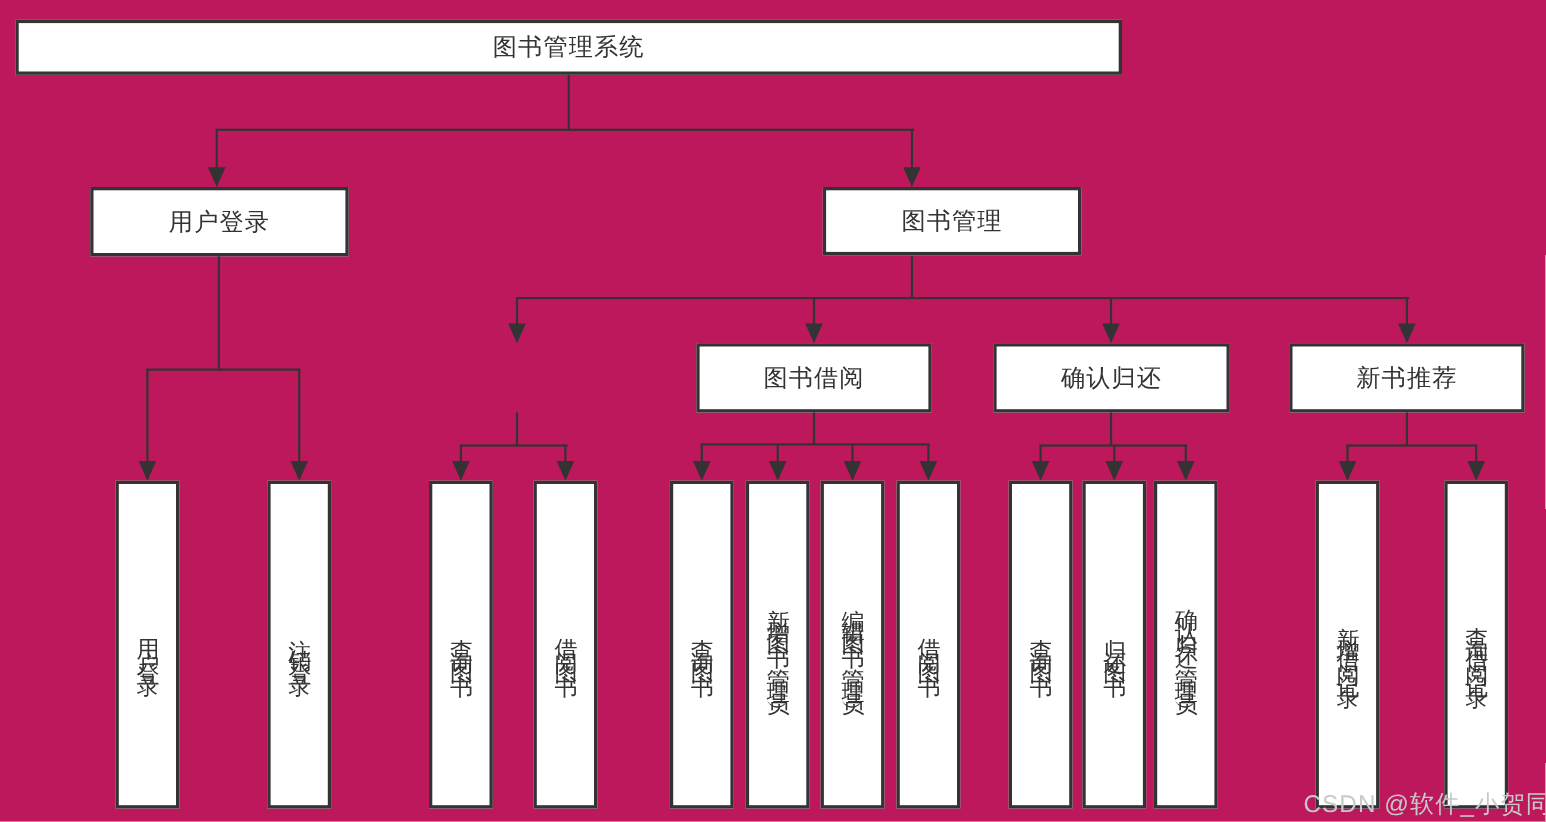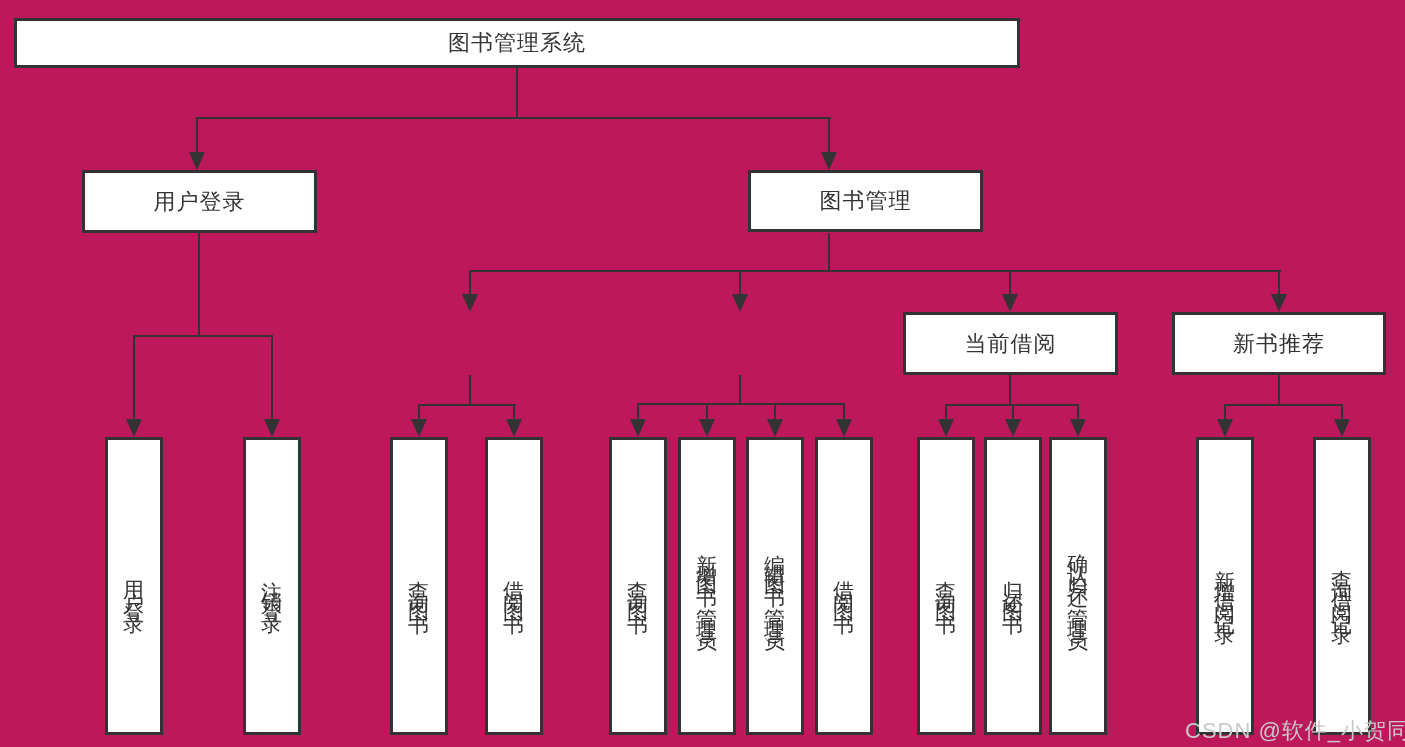--- a/index.html
+++ b/index.html
@@ -31,23 +31,26 @@
 
   <div class="hbox" style="left:82px;top:170px;width:235px;height:63px">
     <span>用户登录</span>
   </div>
 
   <div class="hbox" style="left:748px;top:170px;width:235px;height:62px">
     <span>图书管理</span>
   </div>
 
 
+  <div class="hbox" style="left:633px;top:312px;width:214px;height:63px">
+    <span>图书借阅</span>
+  </div>
 
   <div class="hbox" style="left:903px;top:312px;width:215px;height:63px">
-    <span>当前借阅</span>
+    <span>确认归还</span>
   </div>
 
   <div class="hbox" style="left:1172px;top:312px;width:214px;height:63px">
     <span>新书推荐</span>
   </div>
 
   <div class="vbox" style="left:105px">
     <span class="vtext">用户登录</span>
   </div>
   <div class="vbox" style="left:243px">

